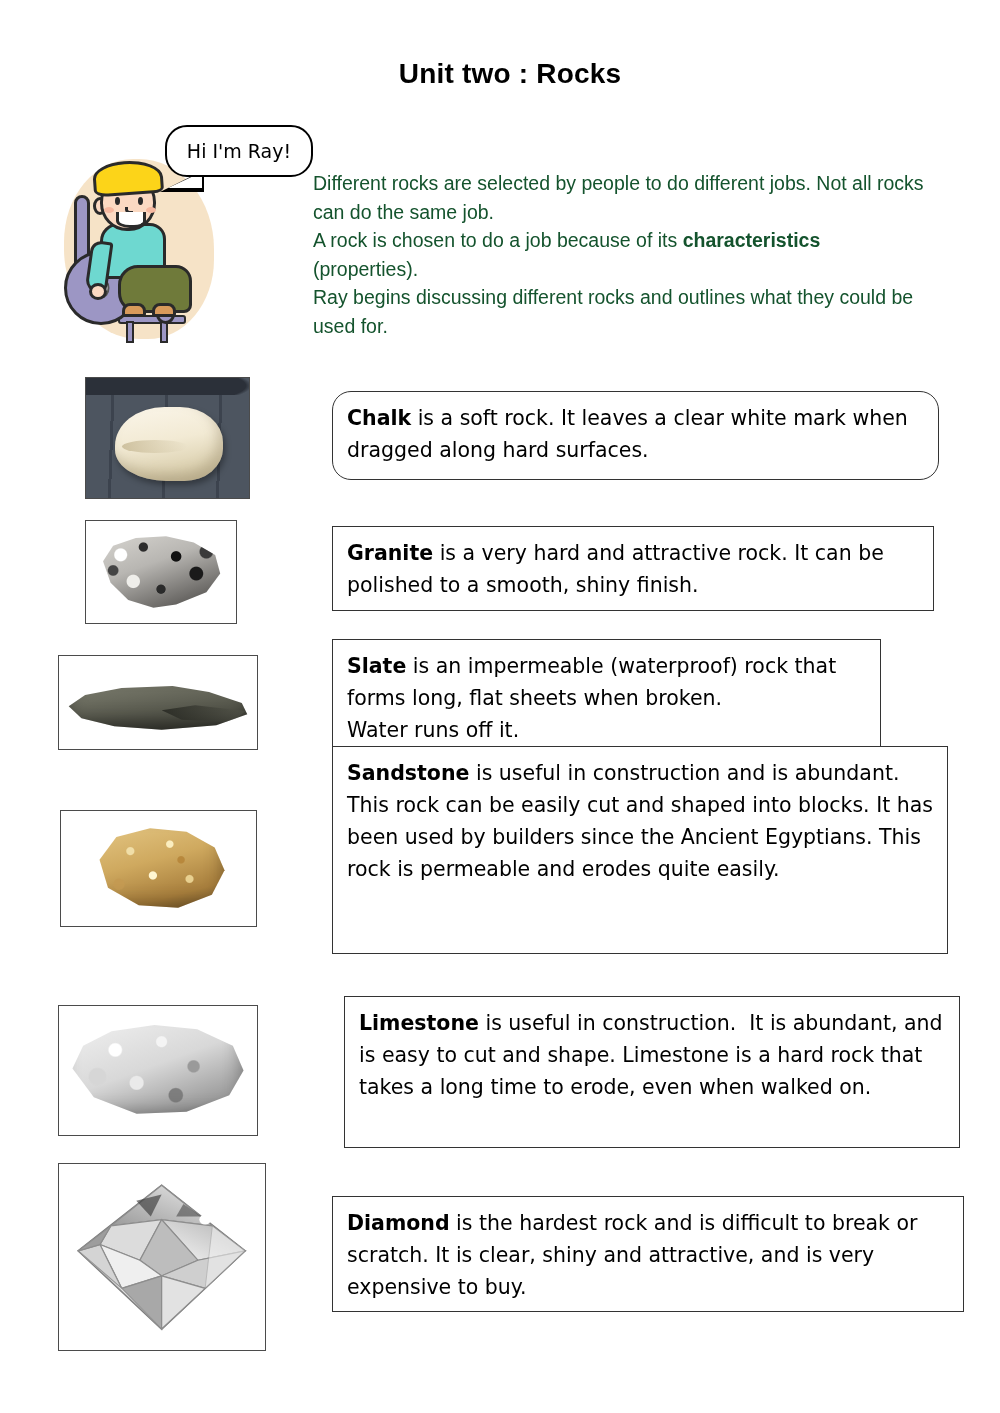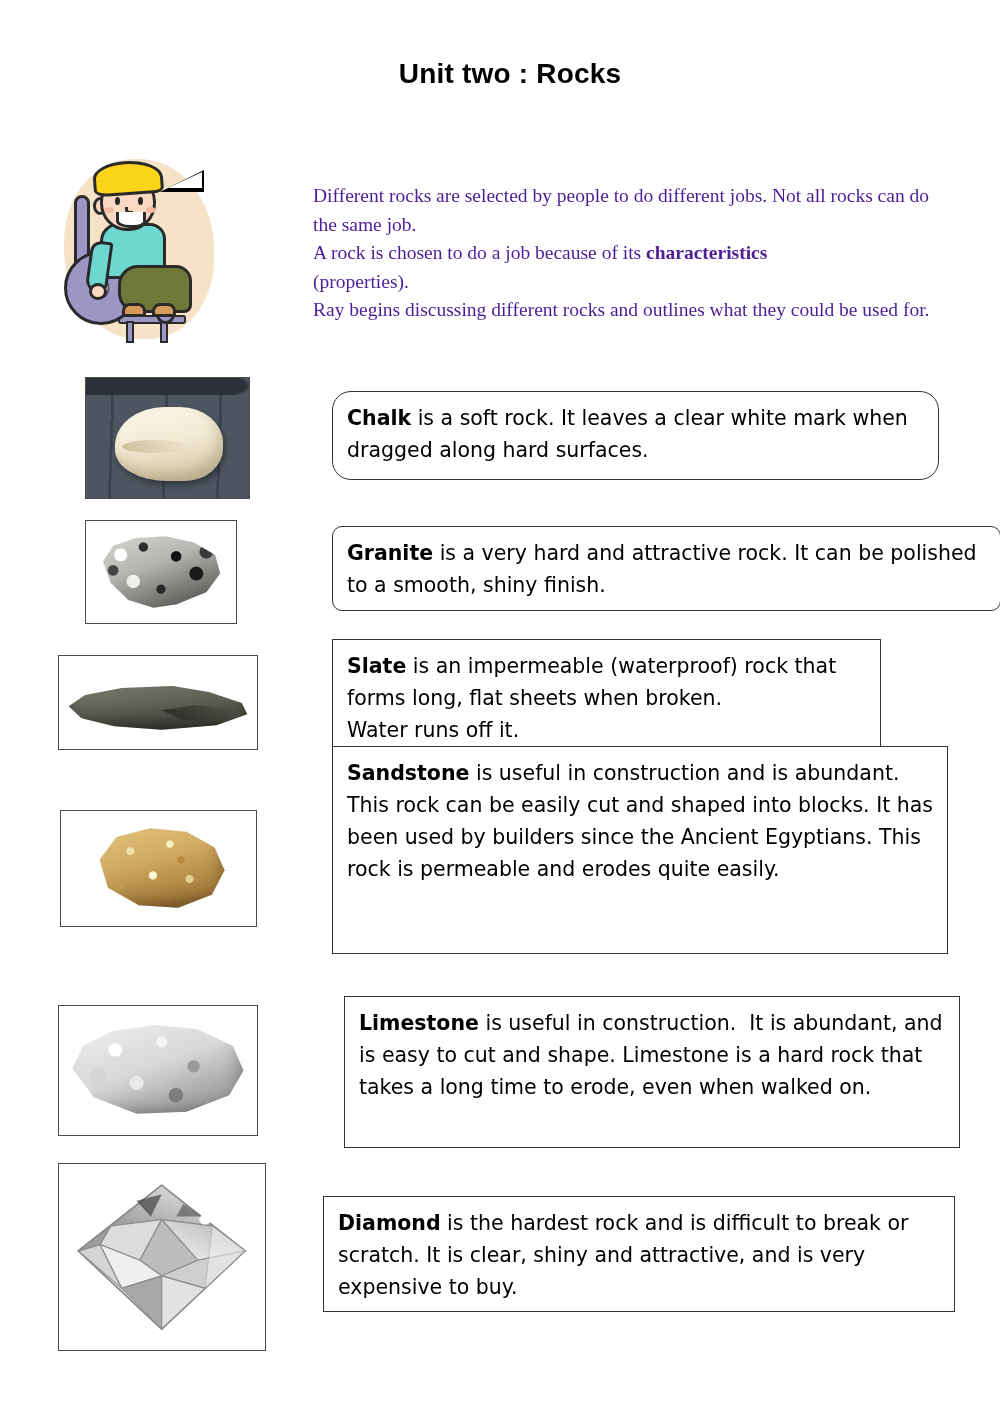--- a/index.html
+++ b/index.html
@@ -193,26 +193,26 @@
     content: ""; position: absolute;
     left: -36px; top: 2px;
     width: 0; height: 0;
     border-left: 34px solid transparent;
     border-bottom: 16px solid #fff;
   }
 
   
   .intro-text {
     position: absolute;
-    left: 253px; top: 57px;
+    left: 253px; top: 44px;
     width: 630px;
-    font-family: Liberation Serif, serif;
+    font-family: Liberation Sans, sans-serif;
     font-size: 19.5px;
     line-height: 28.5px;
-    color: #4c1d95;
+    color: #14532d;
   }
   .intro-text b { font-weight: bold; }
 
   
   .rock-row { position: absolute; }
 
   .thumb {
     position: absolute;
     border: 1.5px solid #4b4b4b;
     background: #ffffff;
@@ -355,20 +355,23 @@
     <div class="eye l"></div>
     <div class="eye r"></div>
     <div class="nose"></div>
     <div class="mouth"></div>
     <div class="hair"></div>
     <div class="wheel-big"></div>
     <div class="wheel-small"></div>
   </div>
 
   <div class="bubble-tail"></div>
+  <div class="speech-bubble">
+    <span>Hi I'm Ray!</span>
+  </div>
 
   <div class="intro-text">
     <span>Different rocks are selected by people to do different jobs. Not all rocks can do the same job.</span>
     <br>
     <span>A rock is chosen to do a job because of its </span><b>characteristics</b>
     <br>
     <span>(properties).</span>
     <br>
     <span>Ray begins discussing different rocks and outlines what they could be used for.</span>
   </div>
@@ -385,21 +388,21 @@
     <b>Chalk</b><span class="nowrap"> is a soft rock. It leaves a clear white mark when dragged along hard surfaces.</span>
   </div>
 </div>
 
 <div class="rock-row" style="left:0;top:0;">
   <div class="thumb" style="left:85px;top:520px;width:152px;height:104px;">
     <div class="inner">
       <div class="granite-rock"></div>
     </div>
   </div>
-  <div class="desc-box" style="left:332px;top:526px;width:669px;height:85px;border-radius:10px;">
+  <div class="desc-box" style="left:332px;top:526px;width:602px;height:85px;">
     <b>Granite</b><span class="nowrap"> is a very hard and attractive rock. It can be polished to a smooth, shiny finish.</span>
   </div>
 </div>
 
 <div class="rock-row" style="left:0;top:0;">
   <div class="thumb" style="left:58px;top:655px;width:200px;height:95px;">
     <div class="inner">
       <div class="slate-rock"></div>
     </div>
   </div>
@@ -461,16 +464,16 @@
         <polygon points="4,46 16,42 28,70" fill="#d4d4d4" stroke="#8d8d8d" stroke-width="0.7"></polygon>
         <polygon points="22,30 16,42 4,46" fill="#9d9d9d" stroke="#8d8d8d" stroke-width="0.7"></polygon>
         <polygon points="78,30 96,46 74,70" fill="#f2f2f2" stroke="#8d8d8d" stroke-width="0.4" opacity="0.55"></polygon>
         <polygon points="28,70 50,96 4,46" fill="#ffffff" opacity="0.18"></polygon>
         <polygon points="36,14 50,10 44,24" fill="#3a3a3a" opacity="0.65"></polygon>
         <polygon points="62,16 72,24 58,24" fill="#4a4a4a" opacity="0.6"></polygon>
         <circle cx="74" cy="26" r="3.2" fill="#ffffff"></circle>
       </svg>
     </div>
   </div>
-  <div class="desc-box" style="left:323px;top:1196px;width:632px;height:116px;">
+  <div class="desc-box" style="left:332px;top:1196px;width:632px;height:116px;">
     <b>Diamond</b><span class="nowrap"> is the hardest rock and is difficult to break or scratch. It is clear, shiny and attractive, and is very expensive to buy.</span>
   </div>
 </div>
 
 </body></html>

